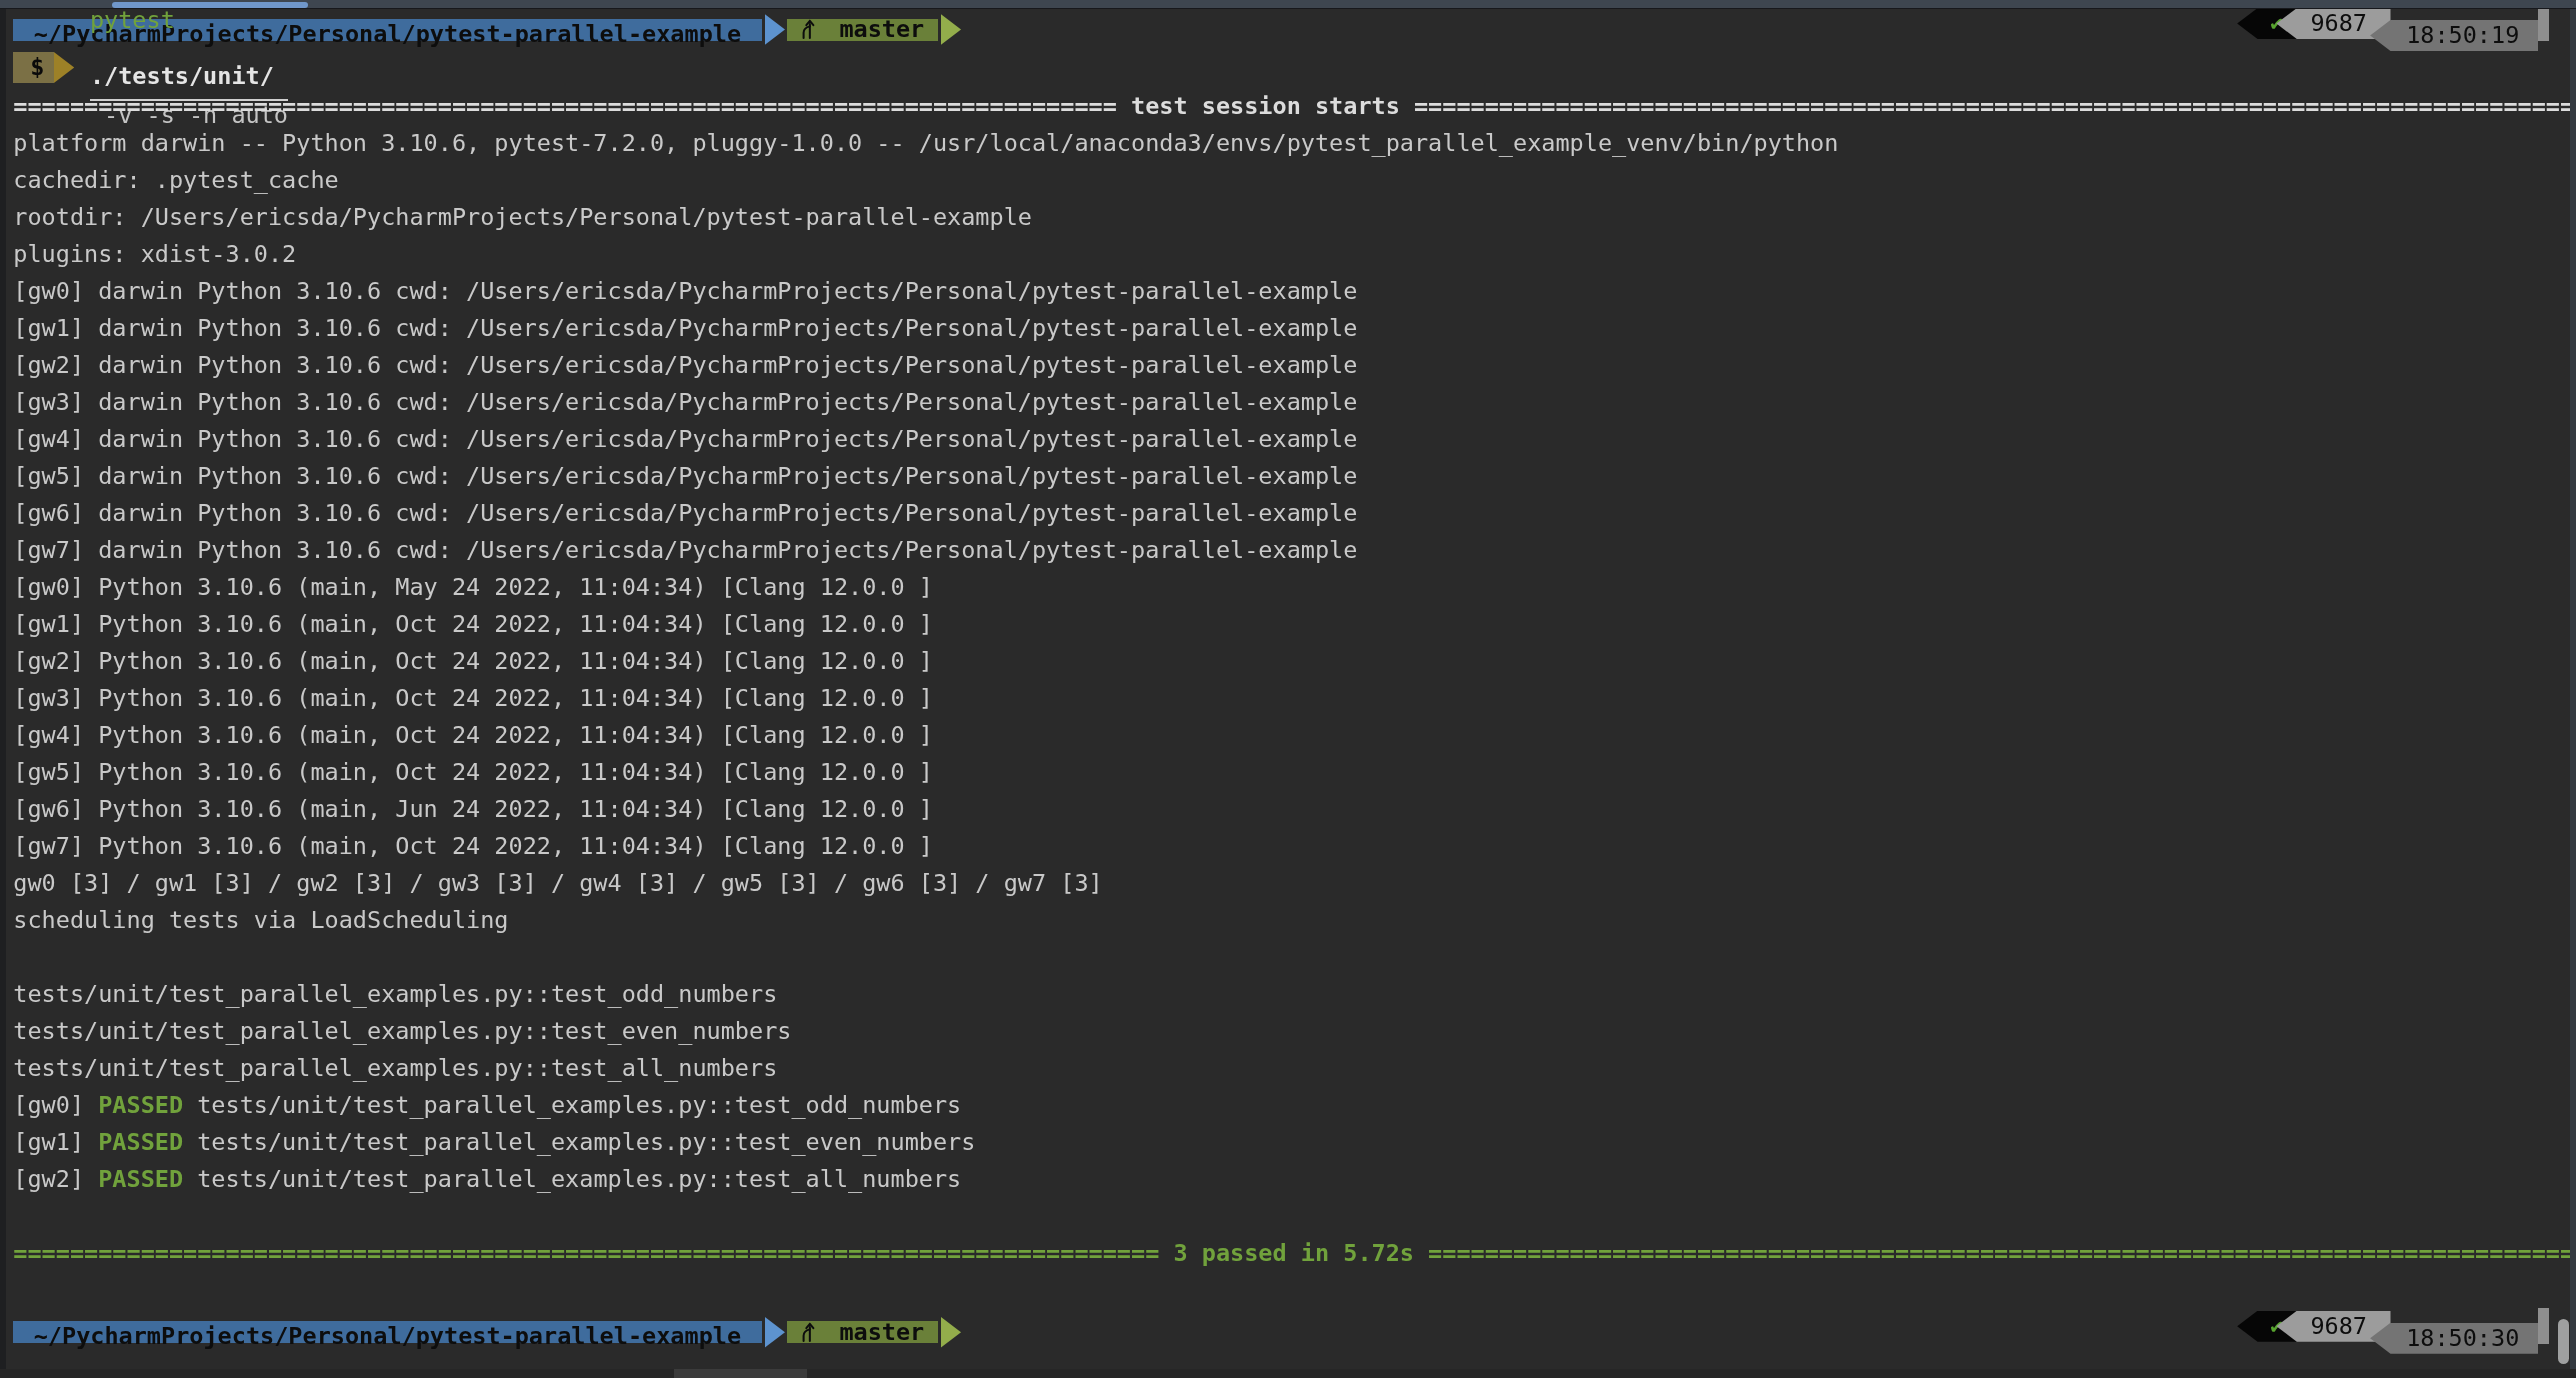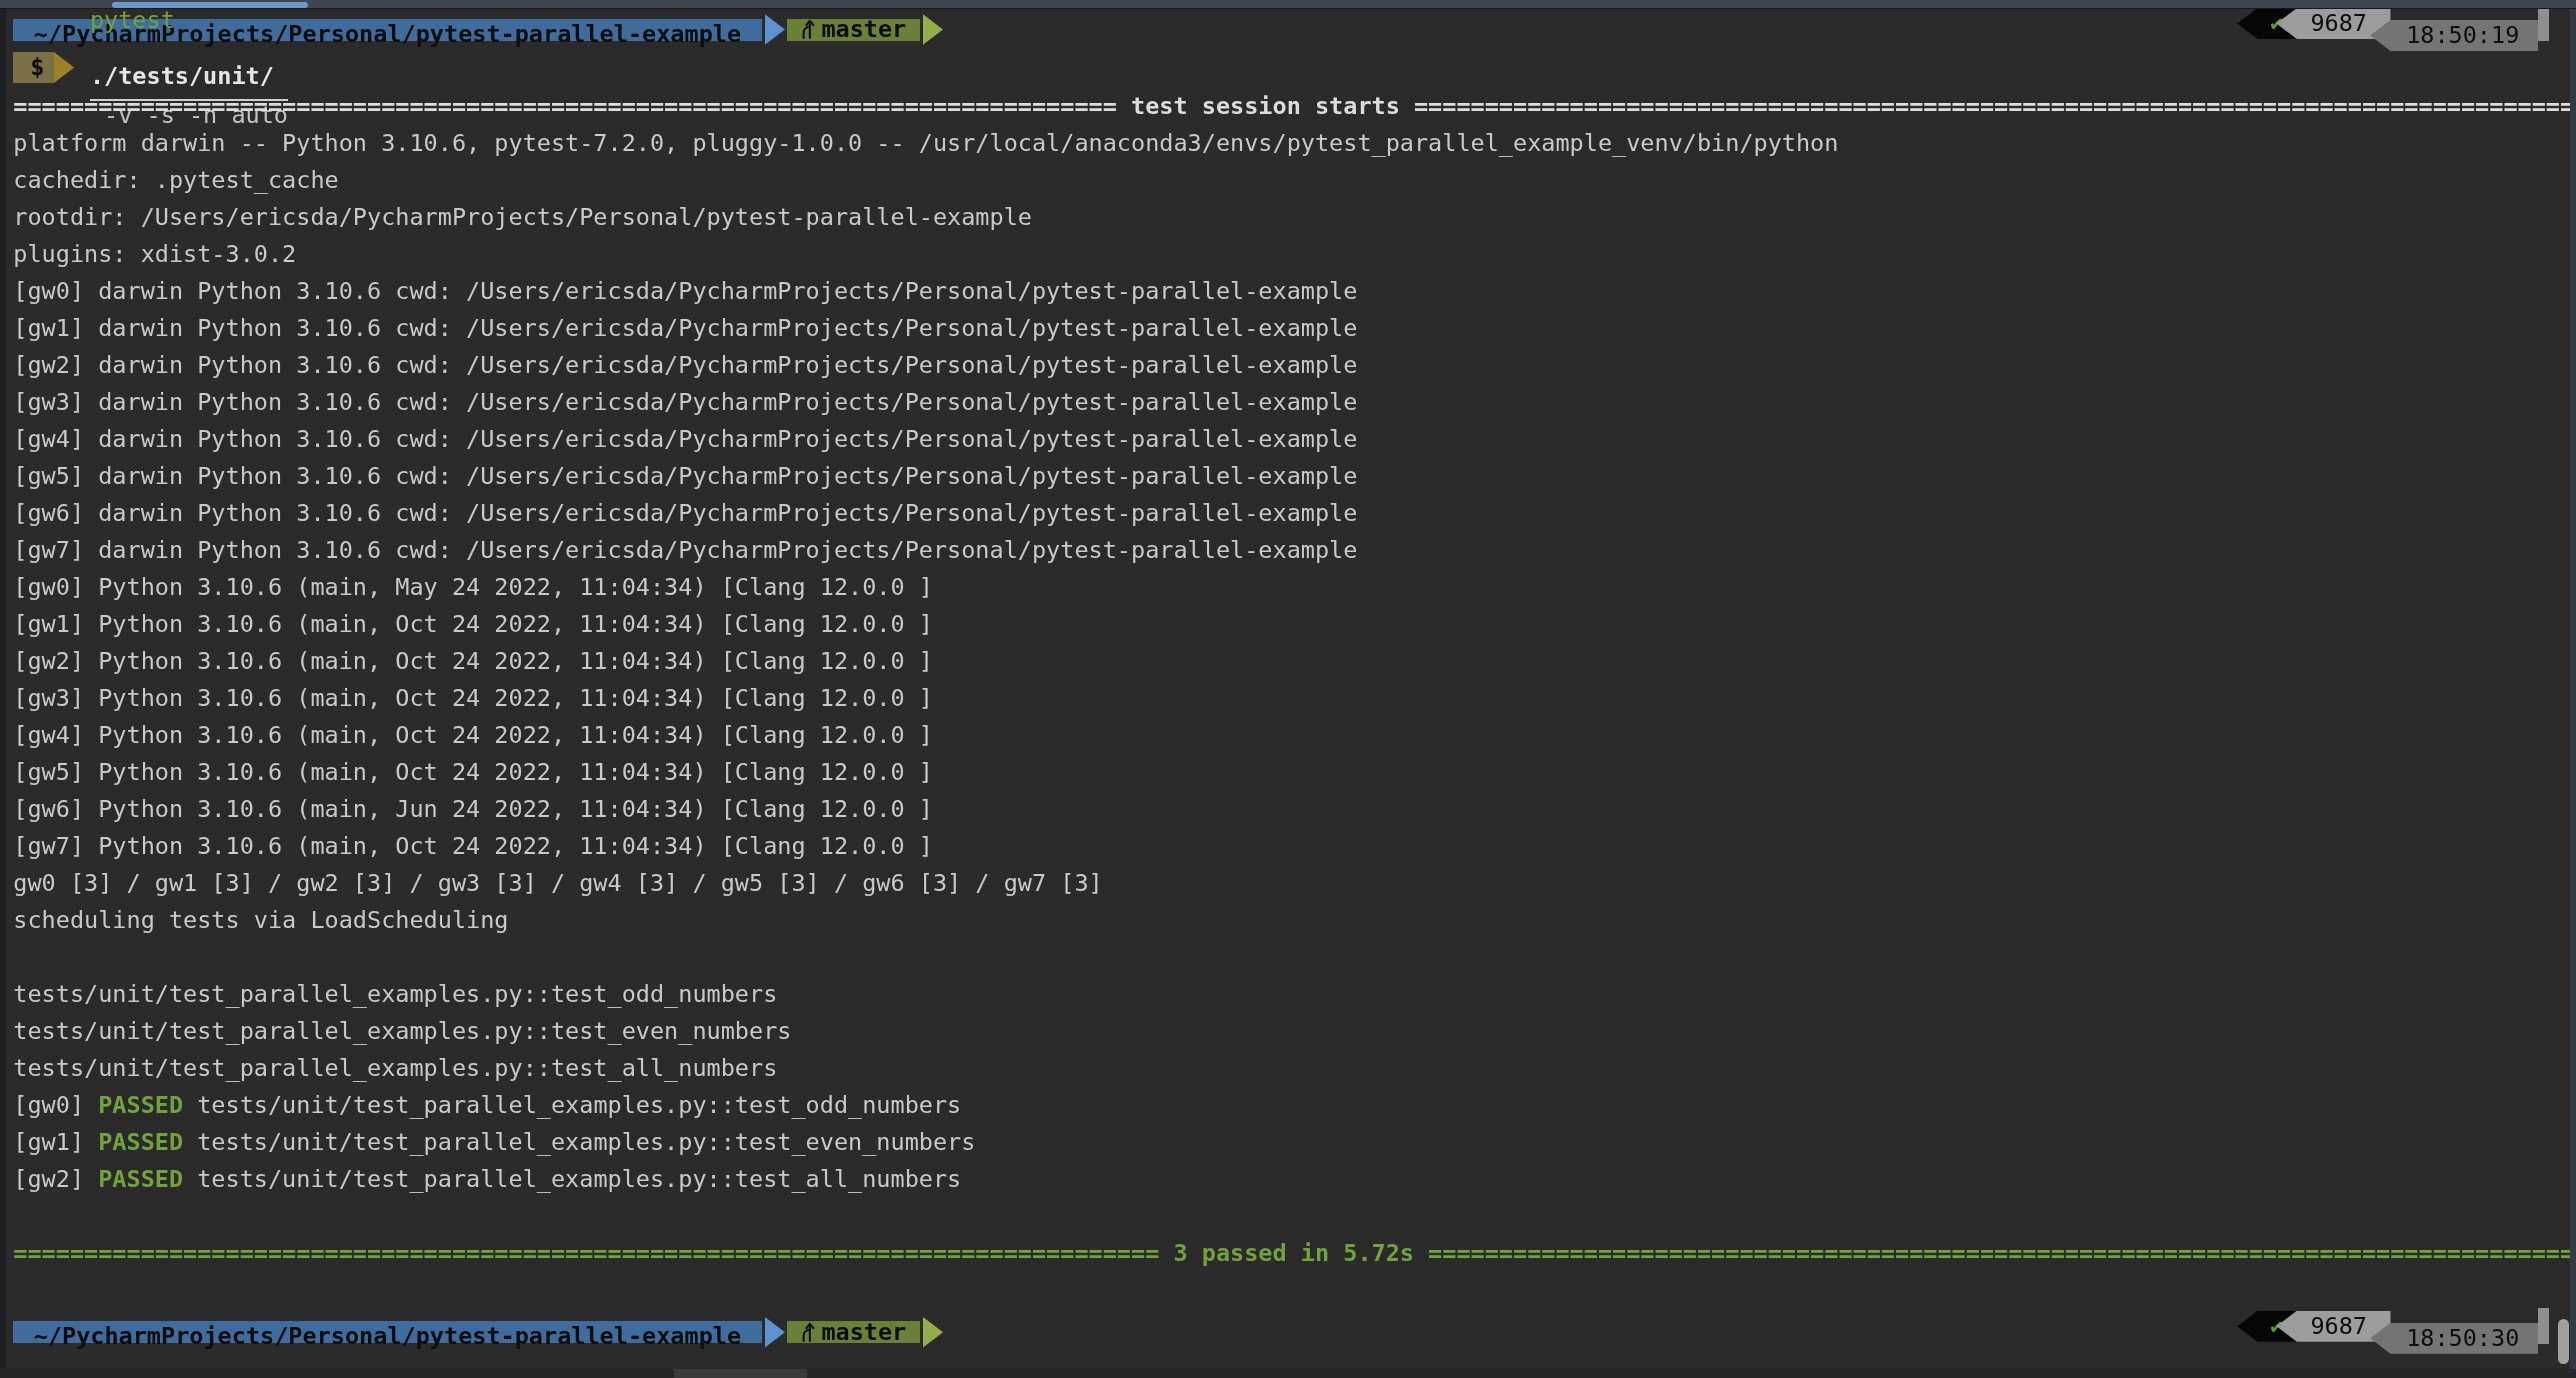--- a/index.html
+++ b/index.html
@@ -30,21 +30,21 @@
   #content{position:absolute;left:6.3px;top:8.6px;right:6.3px;bottom:9.4px;padding-left:7px;overflow:hidden;}
 
   .promptbar{display:flex;align-items:center;height:31px;font-size:23.5px;color:var(--segtext);}
   .promptbar.top{margin-top:5.5px;}
   .promptbar.bottom{margin-top:45px;}
   .pseg{height:22px;line-height:31px;white-space:pre;}
   .seg-path{background:var(--blue);padding:0 20.4px 0 20.4px;font-weight:bold;}
   .arrow-r{width:20.4px;height:31px;clip-path:polygon(0 0,100% 50%,0 100%);}
   .arrow-blue{background:var(--bluearrow);margin-left:3.1px;}
   .arrow-green{background:var(--greenarrow);margin-left:2.4px;}
-  .seg-branch{background:var(--greenseg);margin-left:2.4px;padding:0 14px 0 11px;display:flex;align-items:center;gap:4px;font-weight:bold;}
+  .seg-branch{background:var(--greenseg);margin-left:2.4px;padding:0 14px 0 11px;display:flex;align-items:center;gap:22px;font-weight:bold;}
   .branch-svg{display:block;}
 
   .rprompt{margin-left:auto;display:flex;align-items:flex-start;margin-right:20.4px;}
   .rseg{height:31px;line-height:31px;white-space:pre;clip-path:polygon(0 50%,20.4px 0,100% 0,100% 100%,20.4px 100%);}
   .rseg.check{background:var(--blackseg);padding:0 14px 0 33px;position:relative;z-index:1;color:#57a32e;font-size:21px;}
   .rseg.hist{background:var(--grayhist);padding:0 23.5px 0 34px;margin-left:-20.4px;position:relative;z-index:2;}
   .rseg.time{background:var(--graytime);padding:0 19px 0 36px;margin-left:-20.4px;position:relative;z-index:3;margin-top:12px;}
   .rcap{width:11px;height:36px;background:var(--graycap);margin-top:-3.1px;position:relative;z-index:4;}
 
   .cmdrow{display:flex;align-items:center;height:34px;margin-top:5.5px;font-size:23.5px;}

